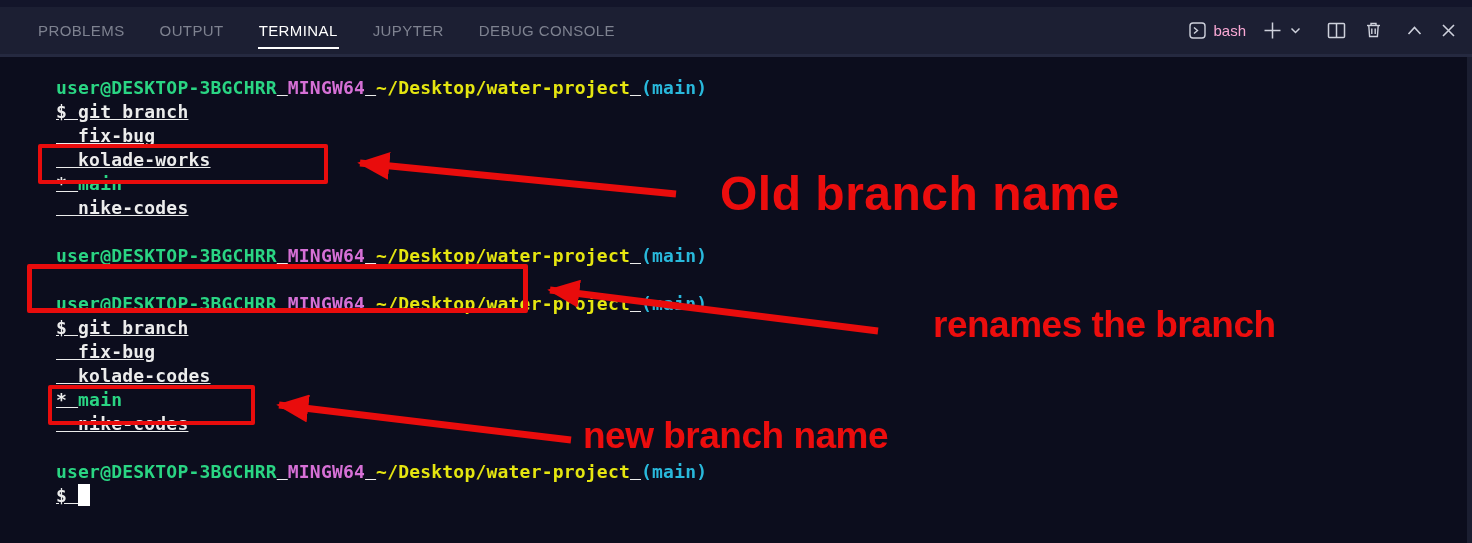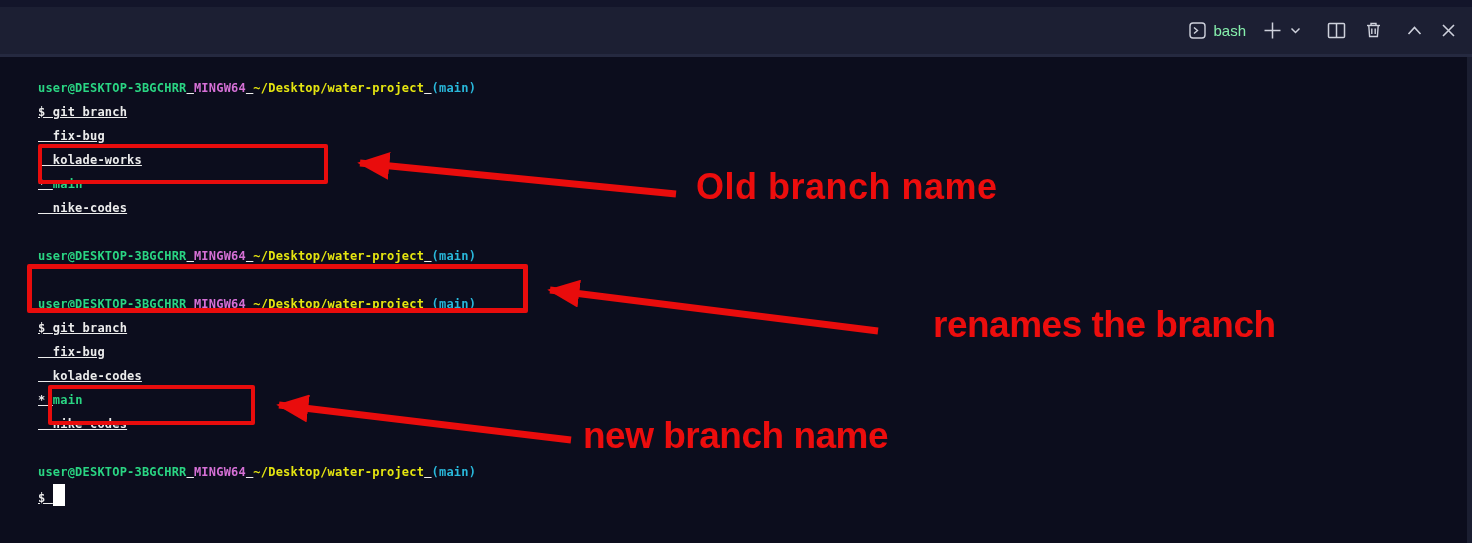--- a/index.html
+++ b/index.html
@@ -15,57 +15,65 @@
   .tabs{position:absolute;left:37px;top:7px;height:47px;display:flex;gap:33px;align-items:flex-start;}
   .tab{
     font-family:"Liberation Sans",sans-serif;font-size:15px;letter-spacing:.4px;
     color:#7e8290;padding:15px 1px 8px;cursor:pointer;white-space:nowrap;
   }
   .tab.active{color:#ffffff;border-bottom:2px solid #ffffff;}
   
   .toolbar{position:absolute;right:16px;top:7px;height:46px;display:flex;align-items:center;color:#ced1dc;}
   .toolbar svg{display:block;}
   .tb-gap-s{margin-right:7px;} .tb-gap-l{margin-right:25px;} .tb-gap-xl{margin-right:19px;}
-  .shell-label{font-family:"Liberation Sans",sans-serif;font-size:15px;color:#86efac;margin-right:17px;}
+  .shell-label{font-family:"Liberation Sans",sans-serif;font-size:15px;color:#f9a8d4;margin-right:17px;}
   .tb-btn{cursor:pointer;}
   
   .terminal{
     position:absolute;top:57px;left:0;width:1472px;height:486px;background:#0c0d1d;
     padding:19px 0 0 38px;box-sizing:border-box;
   }
   .term-line{
-    font-size:12px;font-weight:bold;line-height:24px;height:24px;white-space:pre;
+    font-size:18px;font-weight:bold;line-height:24px;height:24px;white-space:pre;
     letter-spacing:.2px;
+    margin-left:18px;
   }
   .c-plain{color:#ececec;text-decoration:underline;}
   .c-green{color:#2ad583;}
   .c-magenta{color:#d670d6;}
   .c-yellow{color:#e5e510;}
   .c-cyan{color:#29b8db;}
   .cursor{display:inline-block;width:12px;height:22px;background:#ffffff;vertical-align:-4px;}
   .scroll-strip{position:absolute;right:0;top:57px;width:5px;height:486px;background:#1b1e31;}
   
   .red-box{position:absolute;border-style:solid;border-color:#e90c0c;border-radius:2px;pointer-events:none;}
   .box-old{left:38px;top:144px;width:282px;height:32px;border-width:4px;}
   .box-cmd{left:27px;top:264px;width:491px;height:39px;border-width:5px;}
   .box-new{left:48px;top:385px;width:199px;height:32px;border-width:4px;}
   .ann-label{
     position:absolute;color:#ec0d0d;font-weight:bold;white-space:nowrap;
     font-family:"Liberation Sans",sans-serif;pointer-events:none;
   }
-  .lbl-old{left:696px;top:166px;font-size:36px;letter-spacing:.5px;}
+  .lbl-old{left:720px;top:166px;font-size:48px;letter-spacing:.5px;}
   .lbl-renames{left:933px;top:304px;font-size:37px;letter-spacing:-.5px;}
   .lbl-new{left:583px;top:415px;font-size:37px;letter-spacing:-.5px;text-align:right;}
   .arrow-layer{position:absolute;left:0;top:0;width:1472px;height:543px;pointer-events:none;}
 </style>
 </head>
 <body>
 
 <div class="panel-header">
   <div class="top-strip"></div>
+  <div class="tabs">
+      <div class="tab">PROBLEMS</div>
+      <div class="tab">OUTPUT</div>
+      <div class="tab active">TERMINAL</div>
+      <div class="tab">JUPYTER</div>
+      <div class="tab">DEBUG CONSOLE</div>
+    </div>
 
   <div class="toolbar">
     <span class="tb-gap-s">
       <svg width="17" height="17" viewBox="0 0 17 17" fill="none" stroke="#ced1dc" stroke-width="1.4">
         <rect x="1" y="1" width="15" height="15" rx="3"></rect>
         <path d="M5 5.5 L8.5 8.5 L5 11.5"></path>
       </svg>
     </span>
     <span class="shell-label">bash</span>
     <span class="tb-btn tb-gap-s">

